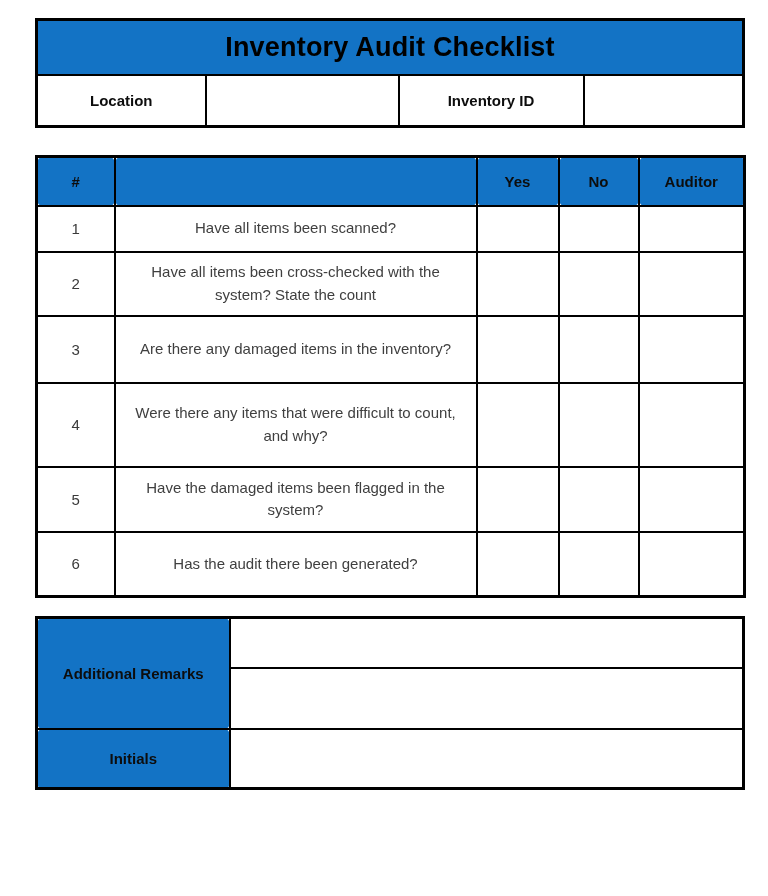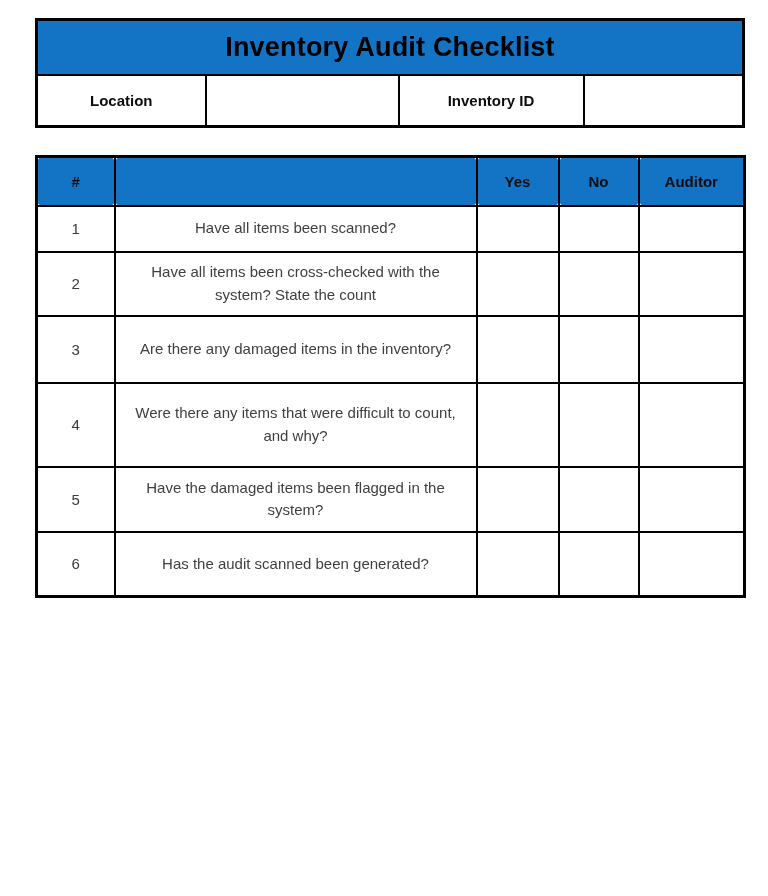--- a/index.html
+++ b/index.html
@@ -147,22 +147,41 @@
     </tr>
     <tr class="hr5">
       <td class="num">5</td>
       <td class="q"><span class="qinner">Have the damaged items been flagged in the system?</span></td>
       <td class="fill"></td>
       <td class="fill"></td>
       <td class="fill"></td>
     </tr>
     <tr class="hr6">
       <td class="num">6</td>
-      <td class="q"><span class="qinner">Has the audit scanned been generated?</span></td>
+      <td class="q"><span class="qinner">Has the audit there been generated?</span></td>
       <td class="fill"></td>
       <td class="fill"></td>
       <td class="fill"></td>
     </tr>
   </tbody>
     </table>
 
+  <table class="tbl foot">
+    <colgroup>
+      <col style="width:193px">
+        <col style="width:514px">
+    </colgroup>
+    <tbody>
+        <tr class="hf1">
+      <td rowspan="2" class="blue label">Additional Remarks</td>
+      <td class="fill"></td>
+    </tr>
+    <tr class="hf2">
+      <td class="fill"></td>
+    </tr>
+    <tr class="hf3">
+      <td class="blue label">Initials</td>
+      <td class="fill"></td>
+    </tr>
+  </tbody>
+    </table>
 
 </div>
 
 </body></html>

